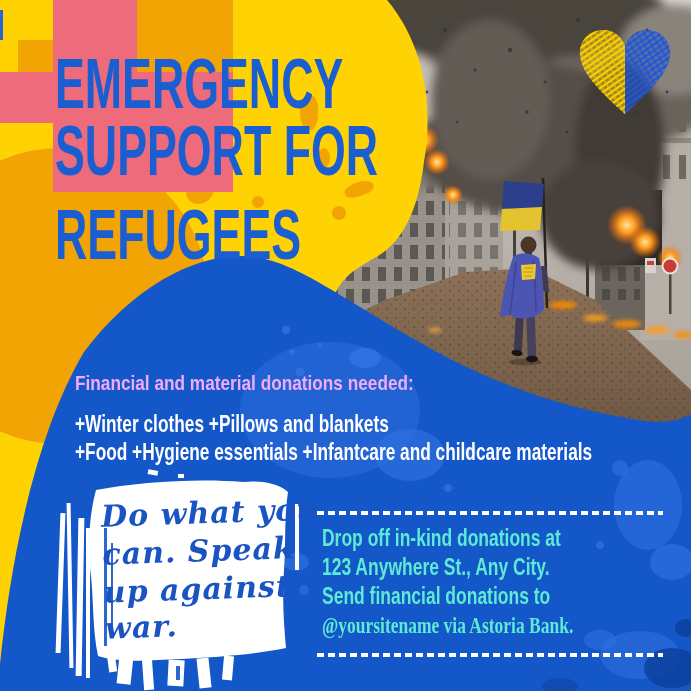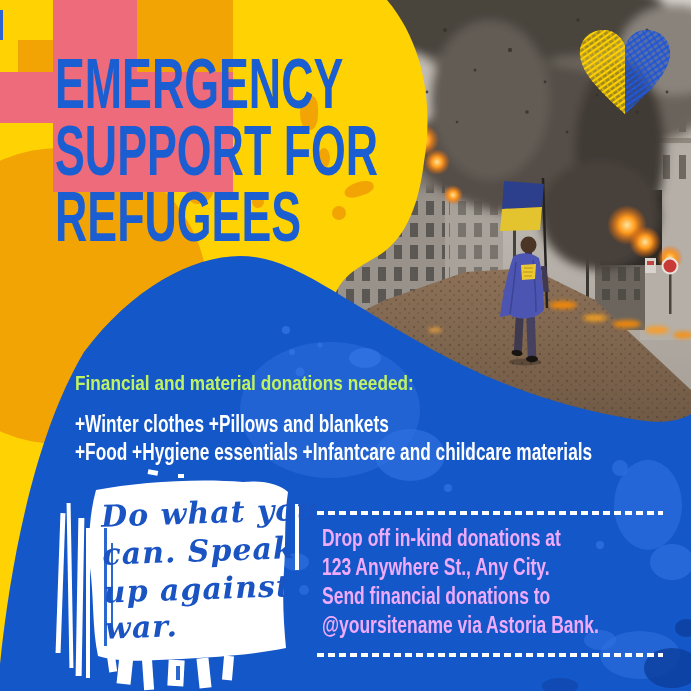--- a/index.html
+++ b/index.html
@@ -17,23 +17,23 @@
   
   .orange{background:#f2a405;}
   .pink{background:#ed6b7a;}
   
   .title-line{position:absolute;left:55px;color:#1b5ed2;font-weight:bold;font-size:71px;line-height:1;letter-spacing:0px;}
   .cx{display:inline-block;transform-origin:0 0;}
   .sx63{transform:scaleX(.63);}
   .sx82{transform:scaleX(.82);}
   .sx72{transform:scaleX(.72);}
   .sx76{transform:scaleX(.76);}
-  .don-head{position:absolute;left:75px;top:372px;font-size:21px;font-weight:bold;color:#bef264;line-height:1;}
+  .don-head{position:absolute;left:75px;top:372px;font-size:21px;font-weight:bold;color:#f0abfc;line-height:1;}
   .don-line{position:absolute;left:75px;font-size:24px;font-weight:bold;color:#ffffff;line-height:1;}
-  .drop-line{position:absolute;left:322px;font-size:23px;font-weight:bold;color:#f0abfc;line-height:1;}
+  .drop-line{position:absolute;left:322px;font-size:23px;font-weight:bold;color:#5eead4;line-height:1;}
   .dash{position:absolute;left:317px;width:346px;height:4px;z-index:7;
         background:repeating-linear-gradient(90deg,#ffffff 0 7px,rgba(0,0,0,0) 7px 11px);}
   .quote{position:absolute;left:0;top:0;width:691px;height:691px;z-index:7;transform:rotate(-2deg);transform-origin:180px 570px;}
   .quote-line{position:absolute;left:103px;font-family:"DejaVu Serif",serif;font-style:italic;font-weight:bold;
               font-size:30px;color:#1a53c2;line-height:1;letter-spacing:1px;}
 </style>
 </head>
 <body>
 
 <div class="poster">
@@ -264,21 +264,21 @@
     <g clip-path="url(#hr)">
       <path d="M50,90 C28,70 6,50 4,30 C3,14 14,4 28,4 C38,4 46,10 50,20 C54,10 62,4 72,4 C86,4 97,14 96,30 C94,50 72,70 50,90 Z" fill="#2359d8" opacity=".5"></path>
       <path d="M50,90 C28,70 6,50 4,30 C3,14 14,4 28,4 C38,4 46,10 50,20 C54,10 62,4 72,4 C86,4 97,14 96,30 C94,50 72,70 50,90 Z" fill="url(#hb1)"></path>
       <path d="M50,90 C28,70 6,50 4,30 C3,14 14,4 28,4 C38,4 46,10 50,20 C54,10 62,4 72,4 C86,4 97,14 96,30 C94,50 72,70 50,90 Z" fill="url(#hb2)" opacity=".8"></path>
     </g>
   </svg>
 
   <div>
     <div class="title-line txt" style="top:48px;text-align:center;"><span class="cx sx63">EMERGENCY</span></div>
     <div class="title-line txt" style="top:115px;text-align:right;"><span class="cx sx63">SUPPORT FOR</span></div>
-    <div class="title-line txt" style="top:181px;"><span class="cx sx63">REFUGEES</span></div>
+    <div class="title-line txt" style="top:199px;"><span class="cx sx63">REFUGEES</span></div>
   </div>
 
   <div>
     <div class="don-head txt"><span class="cx sx82">Financial and material donations needed:</span></div>
     <div class="don-line txt" style="top:412px;text-align:right;"><span class="cx sx72">+Winter clothes +Pillows and blankets</span></div>
     <div class="don-line txt" style="top:440px;"><span class="cx sx72">+Food +Hygiene essentials +Infantcare and childcare materials</span></div>
   </div>
 
   <svg class="abs patch" width="256" height="226" viewBox="0 0 256 226">
     <path d="M48,22 C90,14 150,10 195,14 C215,12 232,16 240,24 C236,50 238,78 236,102 C234,132 236,158 238,180 C200,188 150,190 110,192 C85,194 62,192 50,188 C44,160 46,128 42,100 C40,68 42,44 48,22 Z" fill="#ffffff"></path>
@@ -310,17 +310,17 @@
     <div class="quote-line" style="top:537px;"><span>can. Speak</span></div>
     <div class="quote-line" style="top:575px;"><span>up against</span></div>
     <div class="quote-line" style="top:611px;"><span>war.</span></div>
   </div>
 
   <div>
     <div class="dash" style="top:511px;"></div>
     <div class="drop-line txt" style="top:527px;"><span class="cx sx76">Drop off in-kind donations at</span></div>
     <div class="drop-line txt" style="top:556px;text-align:right;"><span class="cx sx76">123 Anywhere St., Any City.</span></div>
     <div class="drop-line txt" style="top:585px;"><span class="cx sx76">Send financial donations to</span></div>
-    <div class="drop-line txt" style="top:614px;"><span class="cx sx76">@yoursitename via Astoria Bank.</span></div>
+    <div class="drop-line txt" style="top:614px;font-family:Liberation Serif, serif;"><span class="cx sx76">@yoursitename via Astoria Bank.</span></div>
     <div class="dash" style="top:653px;"></div>
   </div>
 
 </div>
 
 </body></html>

